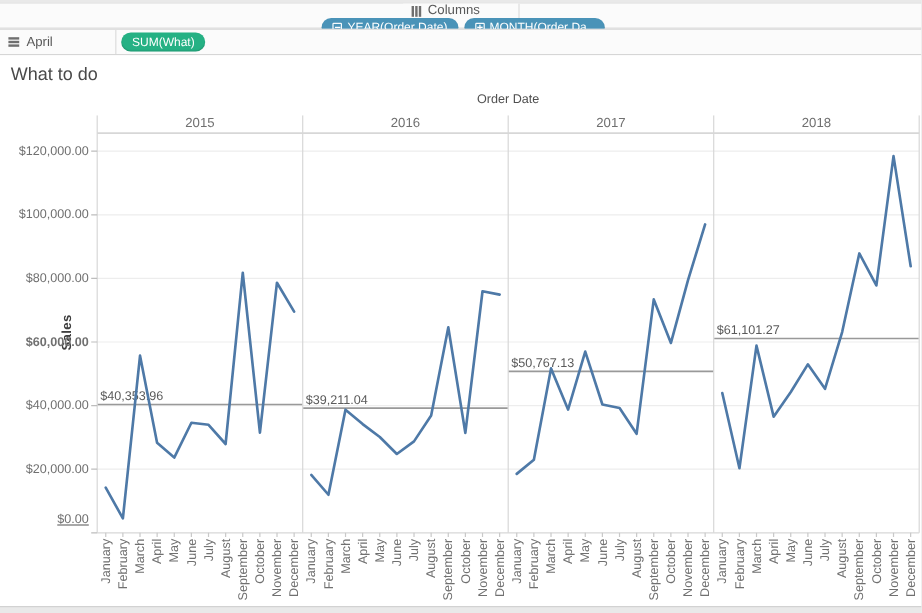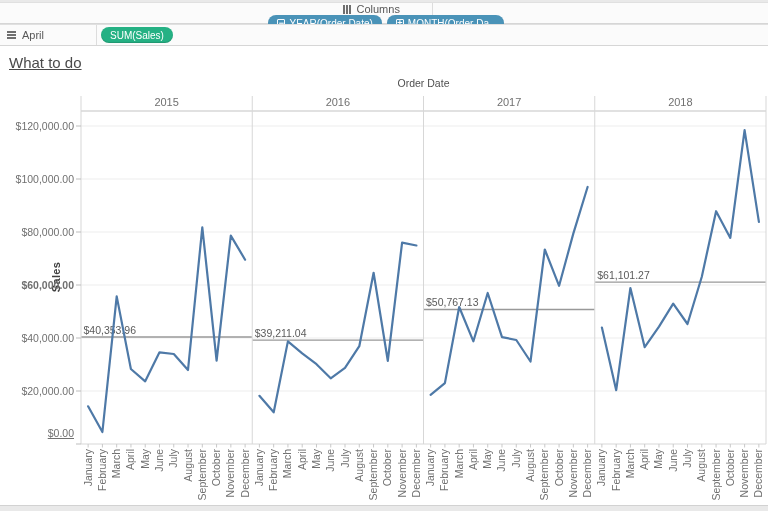--- a/index.html
+++ b/index.html
@@ -14,21 +14,21 @@
   .shelf-label{font-size:11px;color:#585858;}
   .ic-cols{width:2px;height:9px;background:#6f6f6f;box-shadow:3px 0 0 #6f6f6f,6px 0 0 #6f6f6f;margin-right:6px;}
   .ic-rows{width:9px;height:2px;background:#6f6f6f;box-shadow:0 3px 0 #6f6f6f,0 6px 0 #6f6f6f;margin-bottom:6px;}
   .pill-area{display:flex;align-items:center;gap:5px;padding-left:4px;}
   .pill{height:16px;border-radius:8px;display:inline-flex;align-items:center;gap:4px;
         padding:0 9px;font-size:10px;color:#fff;white-space:nowrap;box-shadow:inset 0 -1px 1px rgba(0,0,0,.15);}
   .pbox{width:8px;height:8px;border:1px solid rgba(255,255,255,.95);border-radius:1px;font-size:9px;
         line-height:7px;text-align:center;display:inline-block;box-sizing:border-box;font-weight:bold;}
   
   .worksheet{position:absolute;left:0;top:46px;width:768px;height:459px;background:#fff;}
-  .sheet-title{position:absolute;left:9px;top:8px;font-size:15px;color:#4a4a4a;text-decoration:underline;}
+  .sheet-title{position:absolute;left:9px;top:8px;font-size:15px;color:#4a4a4a;}
   .order-date-label{position:absolute;left:81px;top:31px;width:685px;text-align:center;
                     font-size:10.5px;color:#4f4f4f;}
   .y-axis-title{position:absolute;left:56px;top:231px;transform:translate(-50%,-50%) rotate(-90deg);
                 font-size:11px;color:#3f3f3f;font-weight:bold;letter-spacing:.3px;}
   #y-axis{position:absolute;left:0;top:50px;width:74px;height:409px;}
   .ytick{position:absolute;left:0;width:74px;height:14px;line-height:14px;text-align:right;
          font-size:10.5px;color:#707070;}
   #chart-wrap{position:absolute;left:73px;top:50px;width:695px;height:409px;}
   
   .bottom-strip{position:absolute;left:0;top:505px;width:768px;height:6px;background:#e9e9e9;border-top:1px solid #d2d2d2;}
@@ -55,21 +55,21 @@
       </div>
   </div>
 
   <div class="shelf-row rows">
     <div class="shelf-label-cell">
       <span class="ic-rows"></span>
       <span class="shelf-label">April</span>
     </div>
     <div class="pill-area" id="rows-pills">
         <span class="pill" style="background: rgb(37, 177, 132);">
-          <span>SUM(Sales)</span>
+          <span>SUM(What)</span>
         </span>
       </div>
   </div>
 
   <div class="worksheet">
     <div class="sheet-title">What to do</div>
     <div class="order-date-label">Order Date</div>
     <div class="y-axis-title">Sales</div>
     <div id="y-axis">
         <div class="ytick" style="top: 330px; text-decoration: underline;">$0.00</div>

